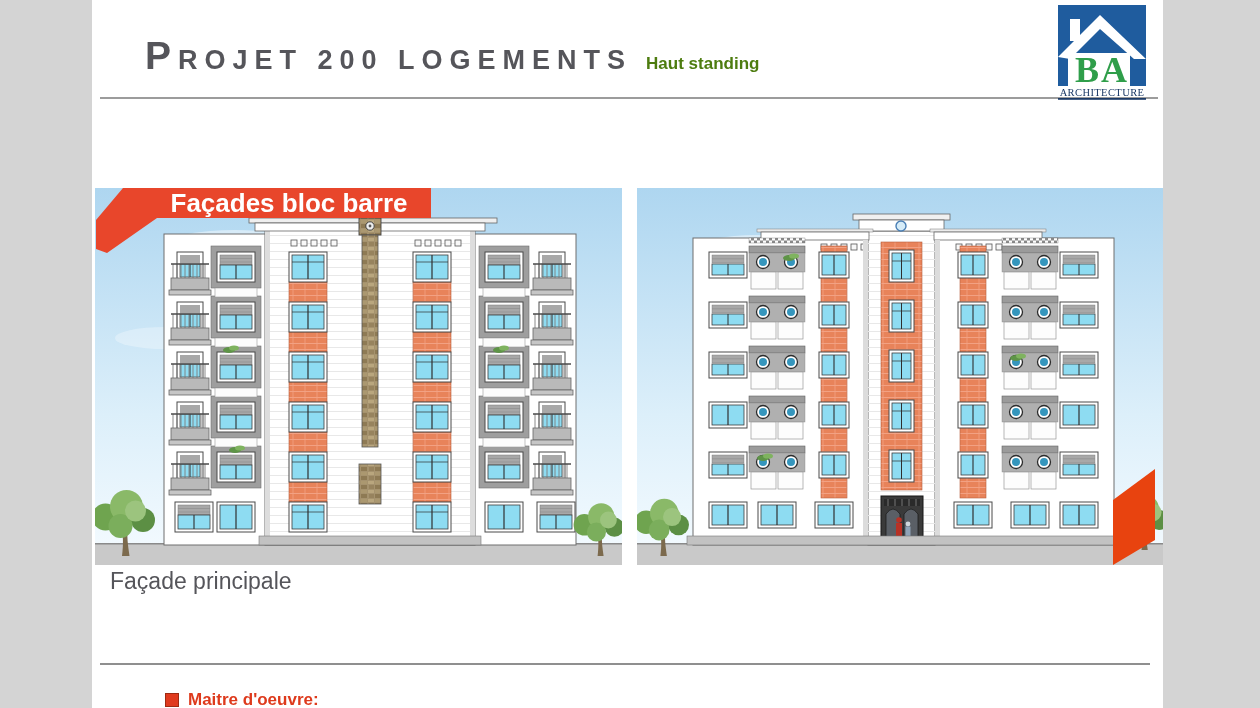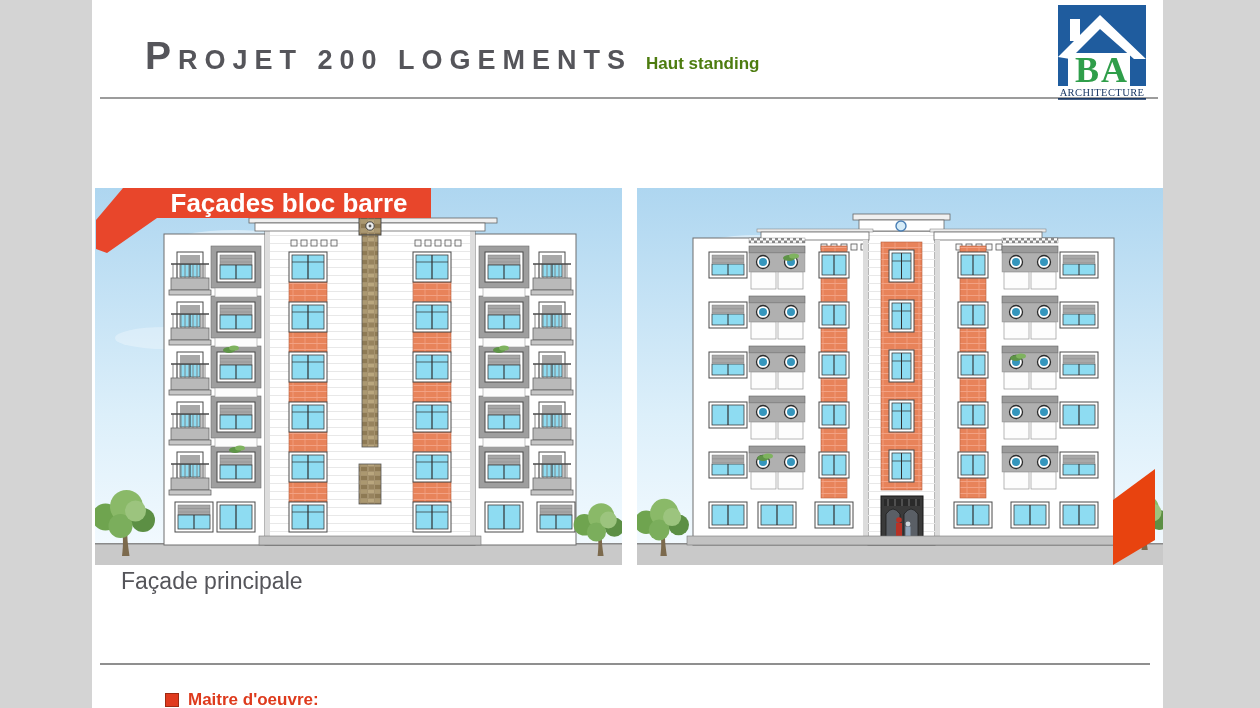--- a/index.html
+++ b/index.html
@@ -10,21 +10,21 @@
   .title{font-size:27px;font-weight:600;letter-spacing:7px;color:#55555a;text-transform:uppercase;}
   .title::first-letter{font-size:39px;}
   .subtitle{font-size:17px;font-weight:bold;color:#4d7c0f;letter-spacing:0;}
   .rule-top{position:absolute;left:8px;top:97px;width:1058px;height:2px;background:#9c9c9c;}
   .rule-bottom{position:absolute;left:8px;top:663px;width:1050px;height:2px;background:#8f8f8f;}
   .logo{position:absolute;left:964px;top:3px;width:92px;height:98px;}
   .banner{position:absolute;left:1px;top:183px;width:345px;height:86px;pointer-events:none;}
   .fig-left{position:absolute;left:3px;top:188px;width:527px;height:377px;}
   .fig-right{position:absolute;left:545px;top:188px;width:526px;height:377px;}
   .caption{position:absolute;top:568px;font-size:23px;color:#55555a;}
-  .caption.c1{left:29px;text-align:right;}
+  .caption.c1{left:18px;text-align:right;}
   .caption.c2{left:563px;}
   .footer-item{position:absolute;top:690px;display:flex;align-items:center;gap:9px;font-size:17px;font-weight:bold;color:#de3a1c;white-space:nowrap;}
   .footer-item.f1{left:73px;}
   .footer-item.f2{left:660px;}
   .bullet{width:12px;height:12px;background:#e03a1e;border:1px solid #9e2a12;flex:0 0 auto;}
   svg{display:block;}
 </style>
 </head>
 <body>
 

